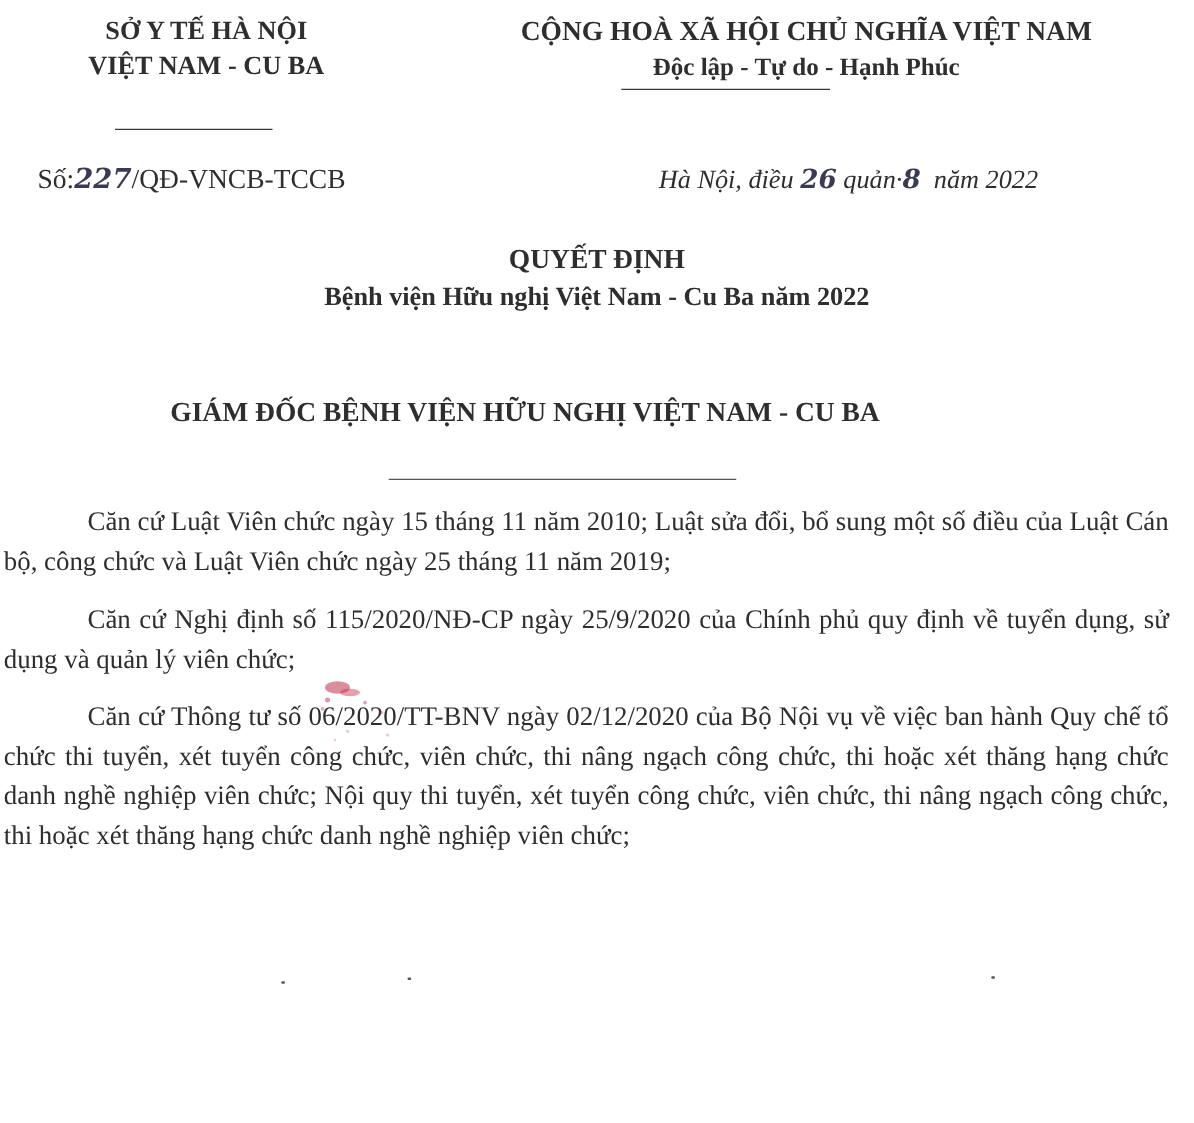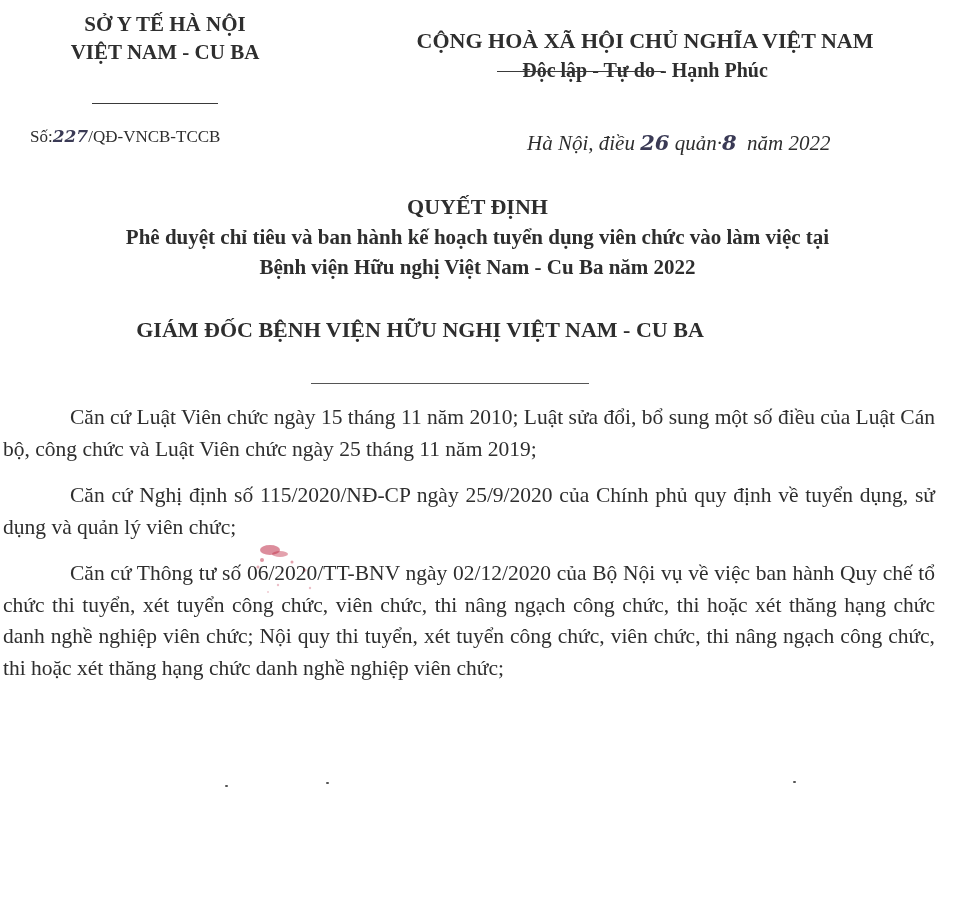--- a/index.html
+++ b/index.html
@@ -40,43 +40,42 @@
       width: 126px; height: 1px;
       background: #3a3a3a;
     }
 
     
     .right-head {
       position: absolute;
       left: 345px; top: 10px;
       width: 600px;
       text-align: center;
-      margin-top: 16px;
     }
     .right-head .nation {
       font-size: 22px;
       line-height: 30px;
       font-weight: bold;
     }
     .right-head .motto {
       font-size: 20px;
       line-height: 28px;
       font-weight: bold;
     }
     .right-underline {
       position: absolute;
       left: 497px; top: 71px;
       width: 167px; height: 1px;
       background: #3a3a3a;
     }
 
     .doc-number {
-      left: 30px; top: 118px;
-      font-size: 17px;
-      line-height: 36px;
+      left: 30px; top: 128px;
+      font-size: 22px;
+      line-height: 30px;
     }
     .hand {
       font-family: "DejaVu Serif", serif;
       font-style: italic;
       font-weight: bold;
       color: #3a3a55;
     }
     .doc-date {
       left: 527px; top: 128px;
       font-size: 21px;
@@ -163,21 +162,20 @@
 
 <div class="abs doc-date">
   <span>Hà Nội, điều</span>
   <span class="hand">26</span>
   <span>quản</span>·<span class="hand">8</span>&nbsp;
   <span>năm 2022</span>
 </div>
 
 <div class="title-block">
   <div class="doc-type">QUYẾT ĐỊNH</div>
-  <div class="subject">Phê duyệt chỉ tiêu và ban hành kế hoạch tuyển dụng viên chức vào làm việc tại</div>
   <div class="subject">Bệnh viện Hữu nghị Việt Nam - Cu Ba năm 2022</div>
 </div>
 
 <div class="authority">GIÁM ĐỐC BỆNH VIỆN HỮU NGHỊ VIỆT NAM - CU BA</div>
 <div class="separator"></div>
 
 <div class="body-text">
   <p>Căn cứ Luật Viên chức ngày 15 tháng 11 năm 2010; Luật sửa đổi, bổ sung một số điều của Luật Cán bộ, công chức và Luật Viên chức ngày 25 tháng 11 năm 2019;</p>
   <p>Căn cứ Nghị định số 115/2020/NĐ-CP ngày 25/9/2020 của Chính phủ quy định về tuyển dụng, sử dụng và quản lý viên chức;</p>
   <p>Căn cứ Thông tư số 06/2020/TT-BNV ngày 02/12/2020 của Bộ Nội vụ về việc ban hành Quy chế tổ chức thi tuyển, xét tuyển công chức, viên chức, thi nâng ngạch công chức, thi hoặc xét thăng hạng chức danh nghề nghiệp viên chức; Nội quy thi tuyển, xét tuyển công chức, viên chức, thi nâng ngạch công chức, thi hoặc xét thăng hạng chức danh nghề nghiệp viên chức;</p>

